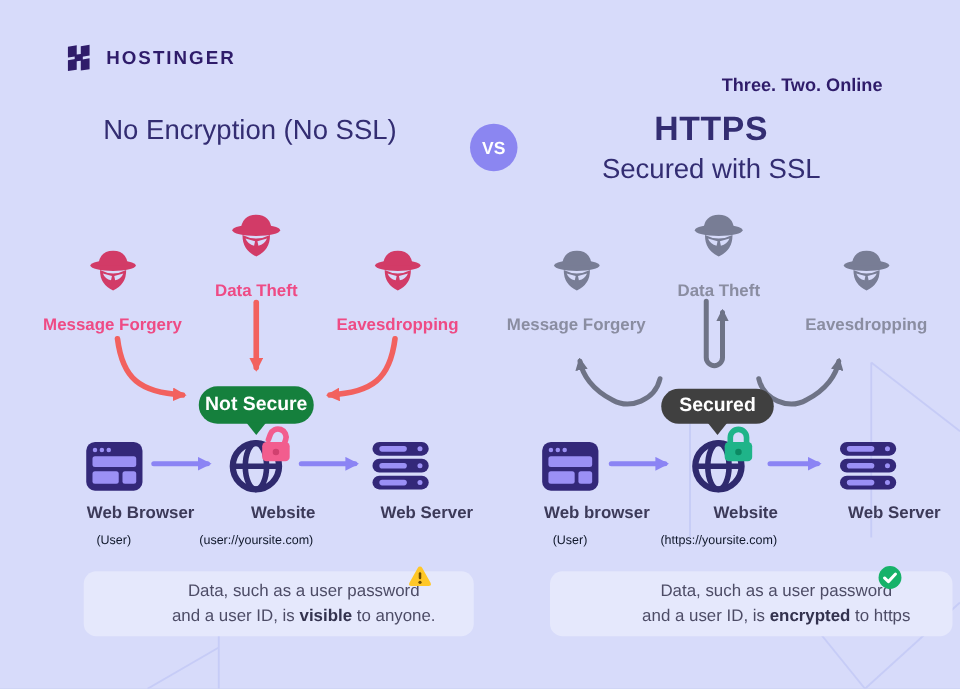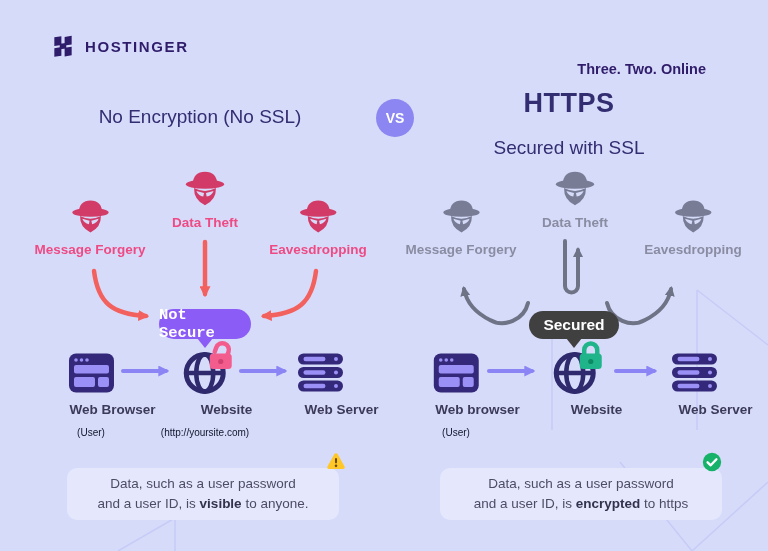--- a/index.html
+++ b/index.html
@@ -11,53 +11,53 @@
 
   
   .logo{position:absolute;left:50px;top:33px;display:flex;align-items:center;gap:9px;}
   .logo-text{font-size:15px;font-weight:800;letter-spacing:1.6px;color:#2f1c6a;}
   .tagline{position:absolute;right:62px;top:41px;font-size:14.5px;font-weight:700;color:#2f1c6a;margin-top:20px;}
 
   
   .panel-head{position:absolute;top:88px;width:320px;text-align:center;color:#332d72;}
   .panel-head.lft{left:40px;} .panel-head.rgt{left:409px;}
   .panel-title{font-size:27px;font-weight:800;letter-spacing:.5px;}
-  .panel-sub{font-size:19px;font-weight:400;margin-top:18px;}
+  .panel-sub{font-size:22px;font-weight:400;margin-top:3px;}
 
   .vs-badge{position:absolute;left:376px;top:99px;width:38px;height:38px;border-radius:50%;
     background:#8b86f1;color:#fff;font-size:14px;font-weight:800;
     display:flex;align-items:center;justify-content:center;}
 
   
   .threat{position:absolute;transform:translateX(-50%);display:flex;flex-direction:column;
-    align-items:center;gap:8px;white-space:nowrap;}
+    align-items:center;gap:18px;white-space:nowrap;}
   .threat-label{font-size:13.5px;font-weight:700;}
   .threat.danger .threat-label{color:#ee4b85;}
   .threat.neutral .threat-label{color:#8a8da1;}
 
   
   .bubble{position:absolute;border-radius:17px;color:#fff;font-size:15.5px;font-weight:600;
     display:flex;align-items:center;justify-content:center;}
   .bubble::after{content:'';position:absolute;bottom:-9px;left:50%;transform:translateX(-50%);
     width:16px;height:10px;background:inherit;clip-path:polygon(0 0,100% 0,50% 100%);}
-  .bubble.danger{left:159px;top:309px;width:92px;height:30px;background:#8b5cf6;font-family:Liberation Mono, monospace;}
+  .bubble.danger{left:159px;top:309px;width:92px;height:30px;background:#15803d;}
   .bubble.secure{left:529px;top:311px;width:90px;height:28px;background:#404040;}
 
   
   .node{position:absolute;top:352px;transform:translateX(-50%);display:flex;flex-direction:column;
     align-items:center;white-space:nowrap;}
   .node-icon-wrap{position:relative;height:42px;display:flex;align-items:center;}
   .node-label{font-size:13.5px;font-weight:700;color:#3c3a59;margin-top:8px;margin-left:43px;}
   .node-sub{font-size:10px;color:#0f172a;margin-top:10px;}
   .padlock{position:absolute;top:-12px;left:21px;}
 
   
-  .note{position:absolute;top:468px;height:52px;background:#e5e8fc;border-radius:10px;
+  .note{position:absolute;top:457px;height:52px;background:#e5e8fc;border-radius:10px;
     display:flex;flex-direction:column;align-items:center;justify-content:center;
-    text-align:center;font-size:13.5px;color:#4d4c66;line-height:1.5;}
+    text-align:center;font-size:13.5px;color:#4d4c66;line-height:1.5;padding-left:40px;}
   .note.lft{left:67px;width:272px;}
   .note.rgt{left:440px;width:282px;}
   .note b{color:#33324e;}
   .note-icon{position:absolute;width:22px;height:22px;top:451px;}
   .note-icon.warn{left:325px;} .note-icon.check{left:701px;}
 
   .overlay{position:absolute;left:0;top:0;pointer-events:none;}
 </style>
 </head>
 <body>
@@ -229,21 +229,21 @@
         <ellipse cx="22" cy="22" rx="8.5" ry="18.5" fill="none" stroke="#2f2a6e" stroke-width="4.5"></ellipse>
         <line x1="3.5" y1="22" x2="40.5" y2="22" stroke="#2f2a6e" stroke-width="4.5"></line>
       </svg>
       <svg class="padlock" width="34" height="32" viewBox="0 0 34 32">
         <path d="M12 14 V9.5 A6.5 6.5 0 0 1 25 9.5 V12" fill="none" stroke="#f25d8e" stroke-width="4.5" stroke-linecap="round" transform="rotate(20 18 10)"></path>
         <rect x="6" y="13.5" width="22" height="15.5" rx="3.5" fill="#f25d8e"></rect>
         <circle cx="17" cy="21.5" r="2.6" fill="#d1406f"></circle>
       </svg>
     </div>
     <div class="node-label">Website</div>
-    <div class="node-sub">(http://yoursite.com)</div>
+    <div class="node-sub">(user://yoursite.com)</div>
   </div>
 
   <div class="node" style="left:320px;">
     <div class="node-icon-wrap">
       <svg width="46" height="40" viewBox="0 0 46 40">
         <g fill="#332879">
           <rect x="0.5" y="0.5" width="45" height="11" rx="5.5"></rect>
           <rect x="0.5" y="14" width="45" height="11" rx="5.5"></rect>
           <rect x="0.5" y="27.5" width="45" height="11" rx="5.5"></rect>
         </g>
@@ -283,20 +283,21 @@
         <ellipse cx="22" cy="22" rx="8.5" ry="18.5" fill="none" stroke="#2f2a6e" stroke-width="4.5"></ellipse>
         <line x1="3.5" y1="22" x2="40.5" y2="22" stroke="#2f2a6e" stroke-width="4.5"></line>
       </svg>
       <svg class="padlock" width="34" height="32" viewBox="0 0 34 32">
         <path d="M10.5 15 V10 A6.5 6.5 0 0 1 23.5 10 V15" fill="none" stroke="#1fb489" stroke-width="4.5" stroke-linecap="round"></path>
         <rect x="6" y="13.5" width="22" height="15.5" rx="3.5" fill="#1fb489"></rect>
         <circle cx="17" cy="21.5" r="2.6" fill="#0c8a63"></circle>
       </svg>
     </div>
     <div class="node-label">Website</div>
+    <div class="node-sub">(https://yoursite.com)</div>
   </div>
 
   <div class="node" style="left:694px;">
     <div class="node-icon-wrap">
       <svg width="46" height="40" viewBox="0 0 46 40">
         <g fill="#332879">
           <rect x="0.5" y="0.5" width="45" height="11" rx="5.5"></rect>
           <rect x="0.5" y="14" width="45" height="11" rx="5.5"></rect>
           <rect x="0.5" y="27.5" width="45" height="11" rx="5.5"></rect>
         </g>

